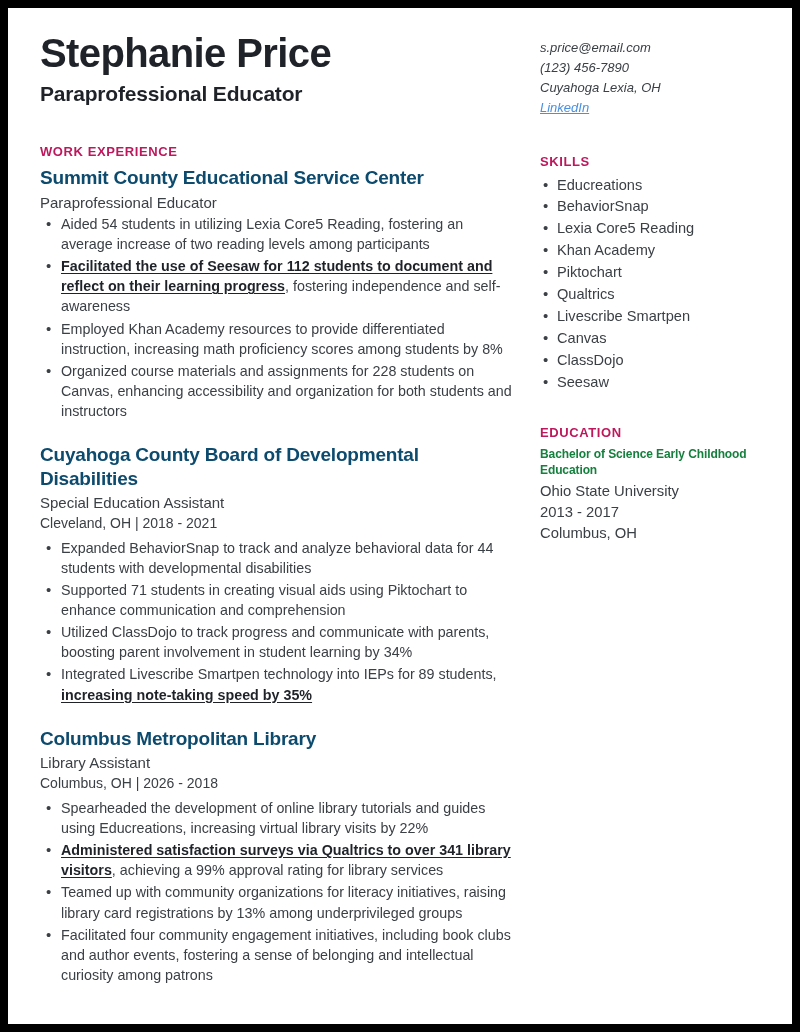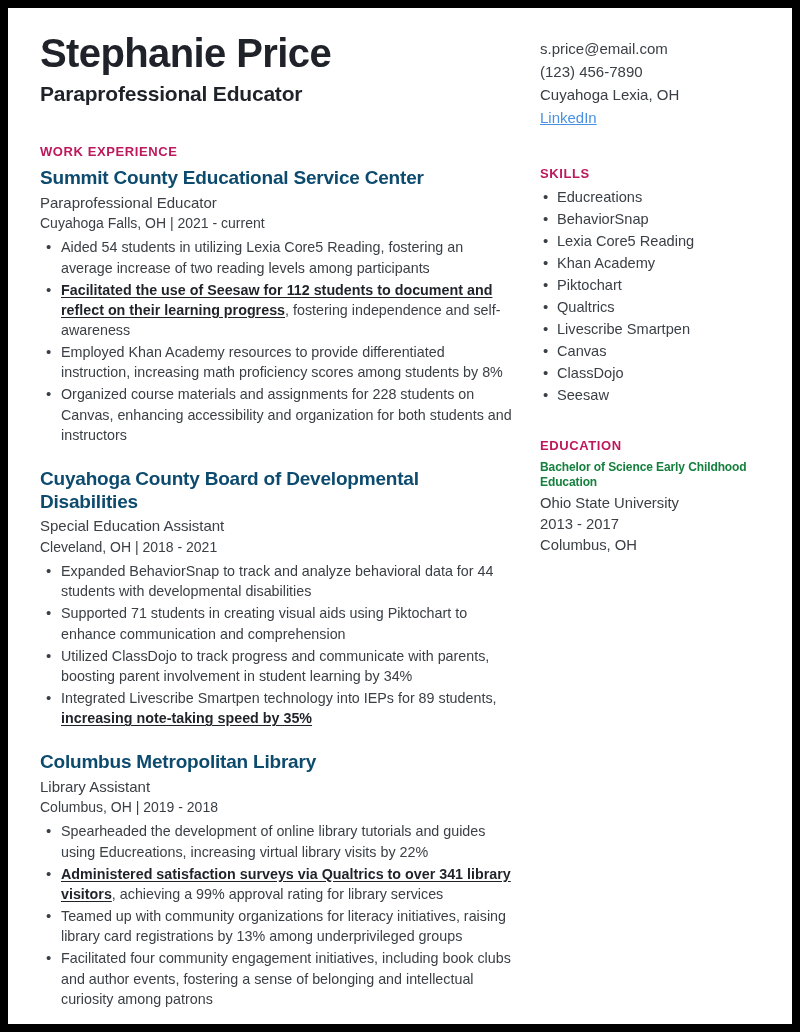--- a/index.html
+++ b/index.html
@@ -54,23 +54,24 @@
     font-size: 21px;
     font-weight: 700;
     color: #1f2329;
     letter-spacing: -0.2px;
     line-height: 1.2;
   }
 
   
   .contact {
     padding-top: 6px;
-    font-size: 15px;
+    font-size: 13px;
     color: #3b4046;
     line-height: 1.53;
+    font-style: italic;
   }
   .contact div { white-space: nowrap; }
   .contact-link {
     color: #4a90e2;
     text-decoration: underline;
     cursor: pointer;
   }
 
   
   .section-heading {
@@ -192,21 +193,20 @@
 
       <div class="name">Stephanie Price</div>
       <div class="job-title">Paraprofessional Educator</div>
 
       <div class="section-left">
         <div class="section-heading">WORK EXPERIENCE</div>
         <div id="work-entries">
             <div class="entry">
               <div class="entry-company">Summit County Educational Service Center</div>
               <div class="entry-role">Paraprofessional Educator</div>
-              <div class="entry-meta">Cuyahoga Falls, OH  |  2021 - current</div>
               <ul class="bullets">
                 <li><span>Aided 54 students in utilizing Lexia Core5 Reading, fostering an average increase of two reading levels among participants</span></li>
                 <li><span class="hl">Facilitated the use of Seesaw for 112 students to document and reflect on their learning progress</span><span>, fostering independence and self-awareness</span></li>
                 <li><span>Employed Khan Academy resources to provide differentiated instruction, increasing math proficiency scores among students by 8%</span></li>
                 <li><span>Organized course materials and assignments for 228 students on Canvas, enhancing accessibility and organization for both students and instructors</span></li>
               </ul>
             </div>
             <div class="entry">
               <div class="entry-company">Cuyahoga County Board of Developmental Disabilities</div>
               <div class="entry-role">Special Education Assistant</div>
@@ -214,21 +214,21 @@
               <ul class="bullets">
                 <li><span>Expanded BehaviorSnap to track and analyze behavioral data for 44 students with developmental disabilities</span></li>
                 <li><span>Supported 71 students in creating visual aids using Piktochart to enhance communication and comprehension</span></li>
                 <li><span>Utilized ClassDojo to track progress and communicate with parents, boosting parent involvement in student learning by 34%</span></li>
                 <li><span>Integrated Livescribe Smartpen technology into IEPs for 89 students, </span><span class="hl">increasing note-taking speed by 35%</span></li>
               </ul>
             </div>
             <div class="entry">
               <div class="entry-company">Columbus Metropolitan Library</div>
               <div class="entry-role">Library Assistant</div>
-              <div class="entry-meta">Columbus, OH  |  2019 - 2018</div>
+              <div class="entry-meta">Columbus, OH  |  2026 - 2018</div>
               <ul class="bullets">
                 <li><span>Spearheaded the development of online library tutorials and guides using Educreations, increasing virtual library visits by 22%</span></li>
                 <li><span class="hl">Administered satisfaction surveys via Qualtrics to over 341 library visitors</span><span>, achieving a 99% approval rating for library services</span></li>
                 <li><span>Teamed up with community organizations for literacy initiatives, raising library card registrations by 13% among underprivileged groups</span></li>
                 <li><span>Facilitated four community engagement initiatives, including book clubs and author events, fostering a sense of belonging and intellectual curiosity among patrons</span></li>
               </ul>
             </div>
           </div>
       </div>
 

